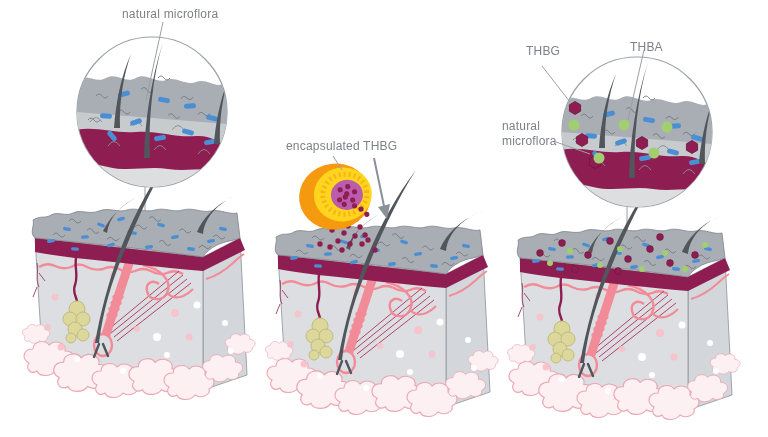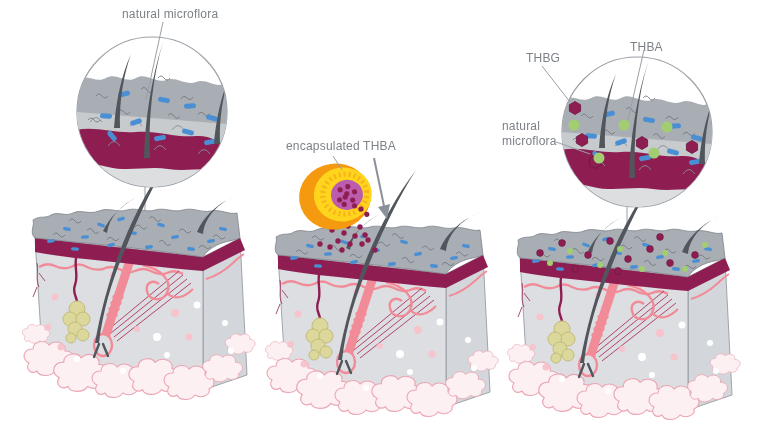--- a/index.html
+++ b/index.html
@@ -296,18 +296,18 @@
             <circle cx="-38" cy="26" r="5.5"></circle>
       </g>
     </g>
     <line x1="542" y1="66" x2="570" y2="102" stroke="#9aa0a6" stroke-width="1"></line>
     <line x1="644" y1="50" x2="628" y2="120" stroke="#9aa0a6" stroke-width="1"></line>
     <line x1="556" y1="142" x2="590" y2="154" stroke="#9aa0a6" stroke-width="1"></line>
   </g>
 </svg>
 
 <div class="lbl" style="left:122px;top:7px">natural microflora</div>
-<div class="lbl" style="left:286px;top:139px">encapsulated THBA</div>
-<div class="lbl" style="left:526px;top:51px">THBG</div>
+<div class="lbl" style="left:286px;top:139px">encapsulated THBG</div>
+<div class="lbl" style="left:526px;top:44px">THBG</div>
 <div class="lbl" style="left:630px;top:40px">THBA</div>
 <div class="lbl wrap" style="left:502px;top:119px">natural microflora</div>
 
 </div>
 
 </body></html>

